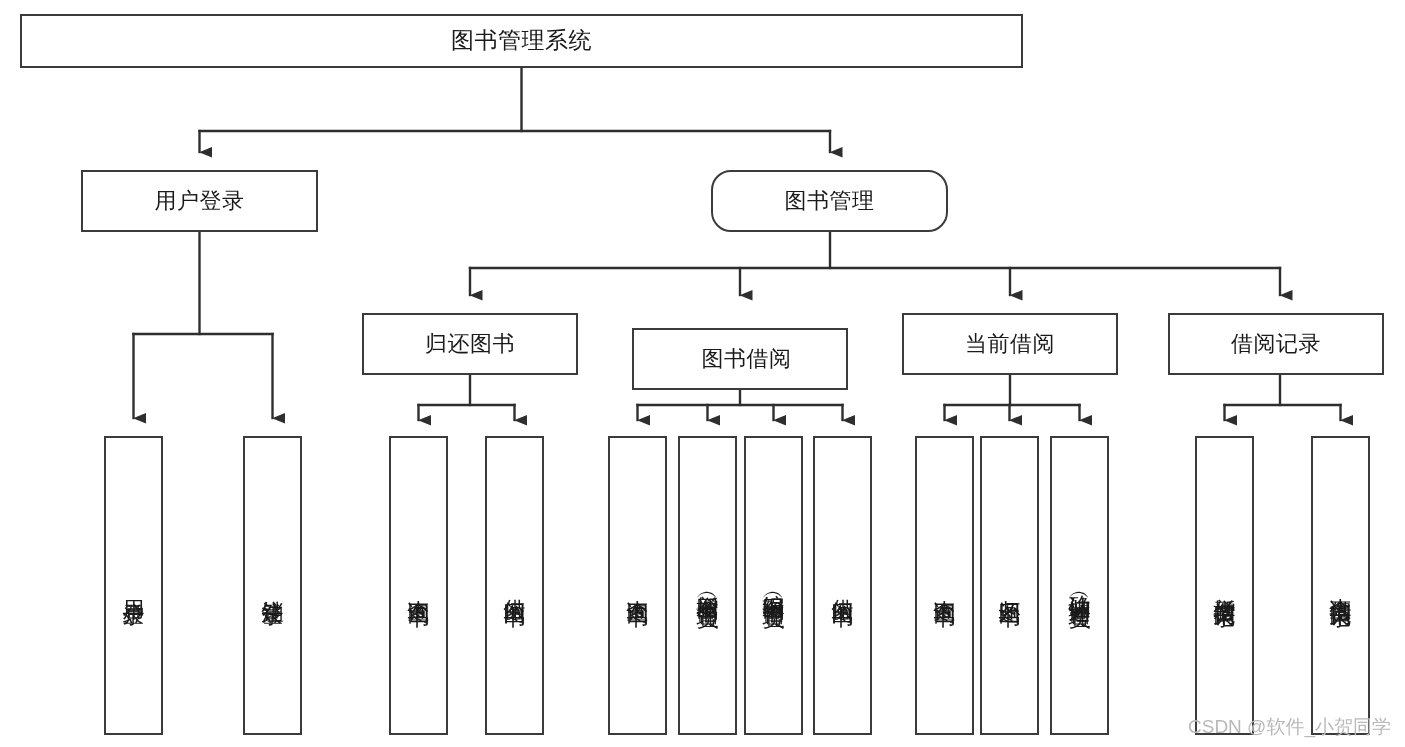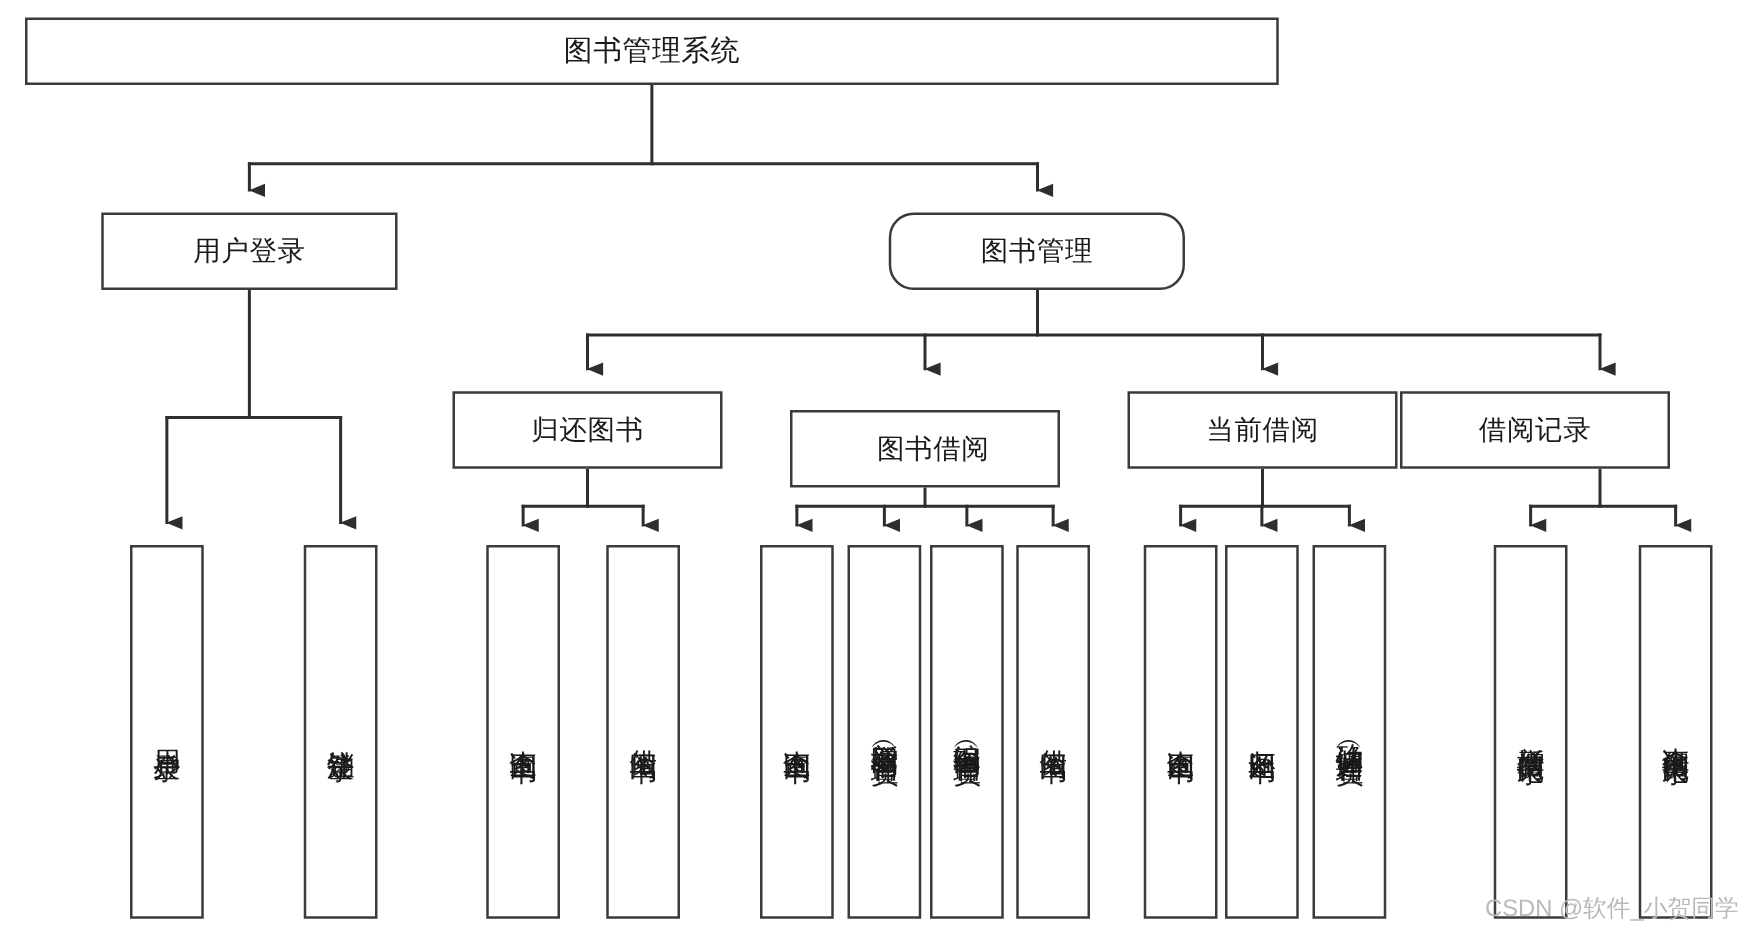--- a/index.html
+++ b/index.html
@@ -141,21 +141,21 @@
 
   <div class="node horiz" style="left:362px; top:313px; width:216px; height:62px;">
     <span class="node-label">归还图书</span>
   </div>
   <div class="node horiz" style="left:632px; top:328px; width:216px; height:62px;padding-left:13px;">
     <span class="node-label">图书借阅</span>
   </div>
   <div class="node horiz" style="left:902px; top:313px; width:216px; height:62px;">
     <span class="node-label">当前借阅</span>
   </div>
-  <div class="node horiz" style="left:1120px; top:313px; width:216px; height:62px;">
+  <div class="node horiz" style="left:1168px; top:313px; width:216px; height:62px;">
     <span class="node-label">借阅记录</span>
   </div>
 
   <div class="node vert" style="left:104px; top:436px; width:59px; height:299px;">
     <span class="node-label">用户登录</span>
   </div>
   <div class="node vert" style="left:243px; top:436px; width:59px; height:299px;">
     <span class="node-label">注销登录</span>
   </div>
 

